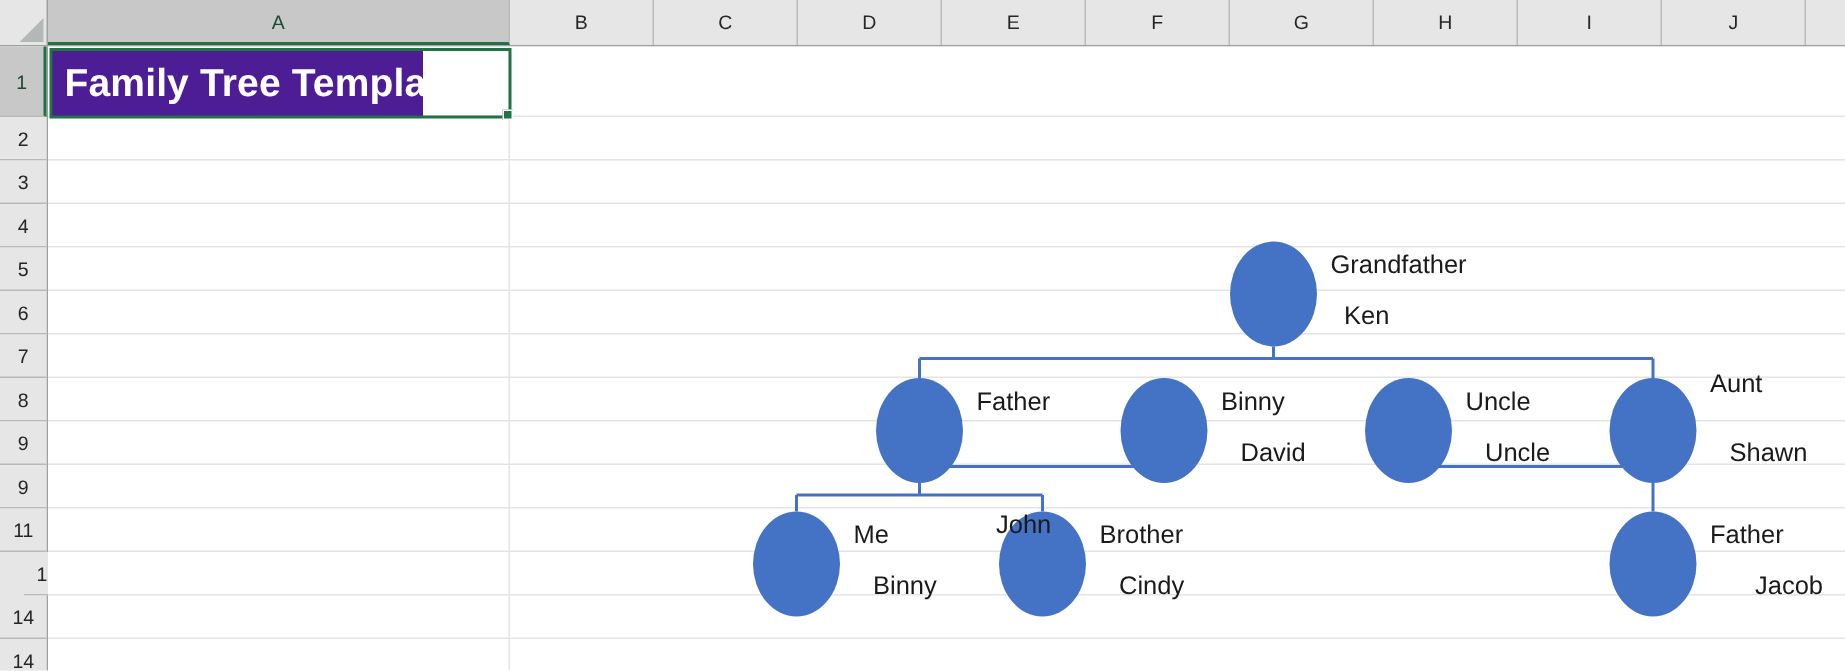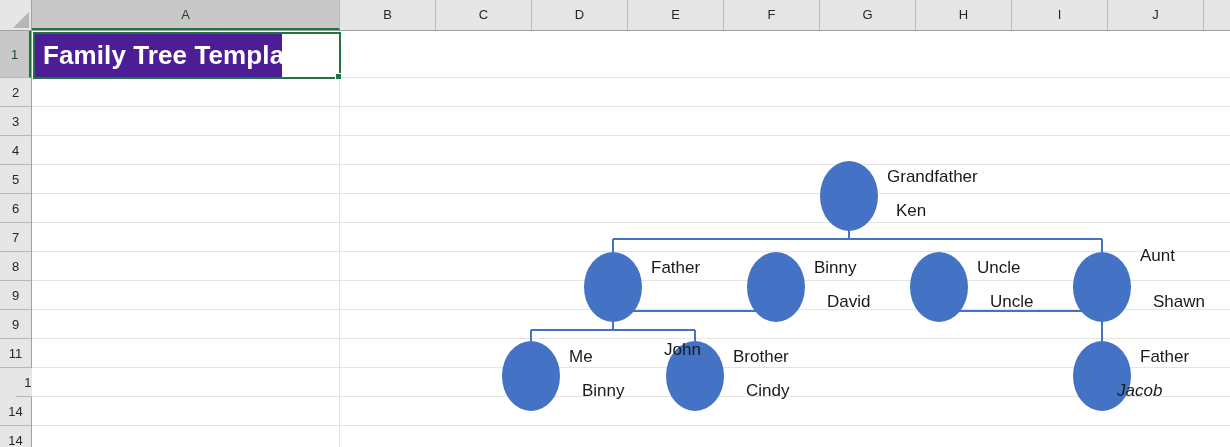--- a/index.html
+++ b/index.html
@@ -207,16 +207,16 @@
       <div class="node-label node-name" style="left: 827px; top: 292px;">David</div>
       <div class="node-label node-role" style="left: 977px; top: 258px;">Uncle</div>
       <div class="node-label node-name" style="left: 990px; top: 292px;">Uncle</div>
       <div class="node-label node-role" style="left: 1140px; top: 246px;">Aunt</div>
       <div class="node-label node-name" style="left: 1153px; top: 292px;">Shawn</div>
       <div class="node-label node-role" style="left: 569px; top: 347px;">Me</div>
       <div class="node-label node-name" style="left: 582px; top: 381px;">Binny</div>
       <div class="node-label node-role" style="left: 733px; top: 347px;">Brother</div>
       <div class="node-label node-name" style="left: 746px; top: 381px;">Cindy</div>
       <div class="node-label node-role" style="left: 1140px; top: 347px;">Father</div>
-      <div class="node-label node-name" style="left: 1117px; top: 381px; font-style: italic;">Jacob</div>
+      <div class="node-label node-name" style="left: 1170px; top: 381px;">Jacob</div>
     </div>
 
 </div>
 
 </body></html>

